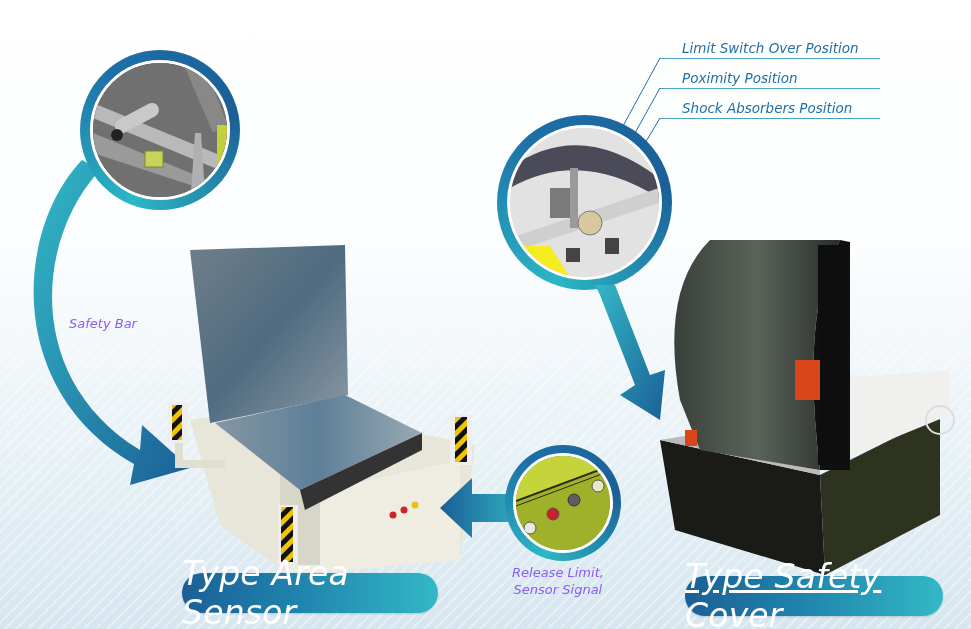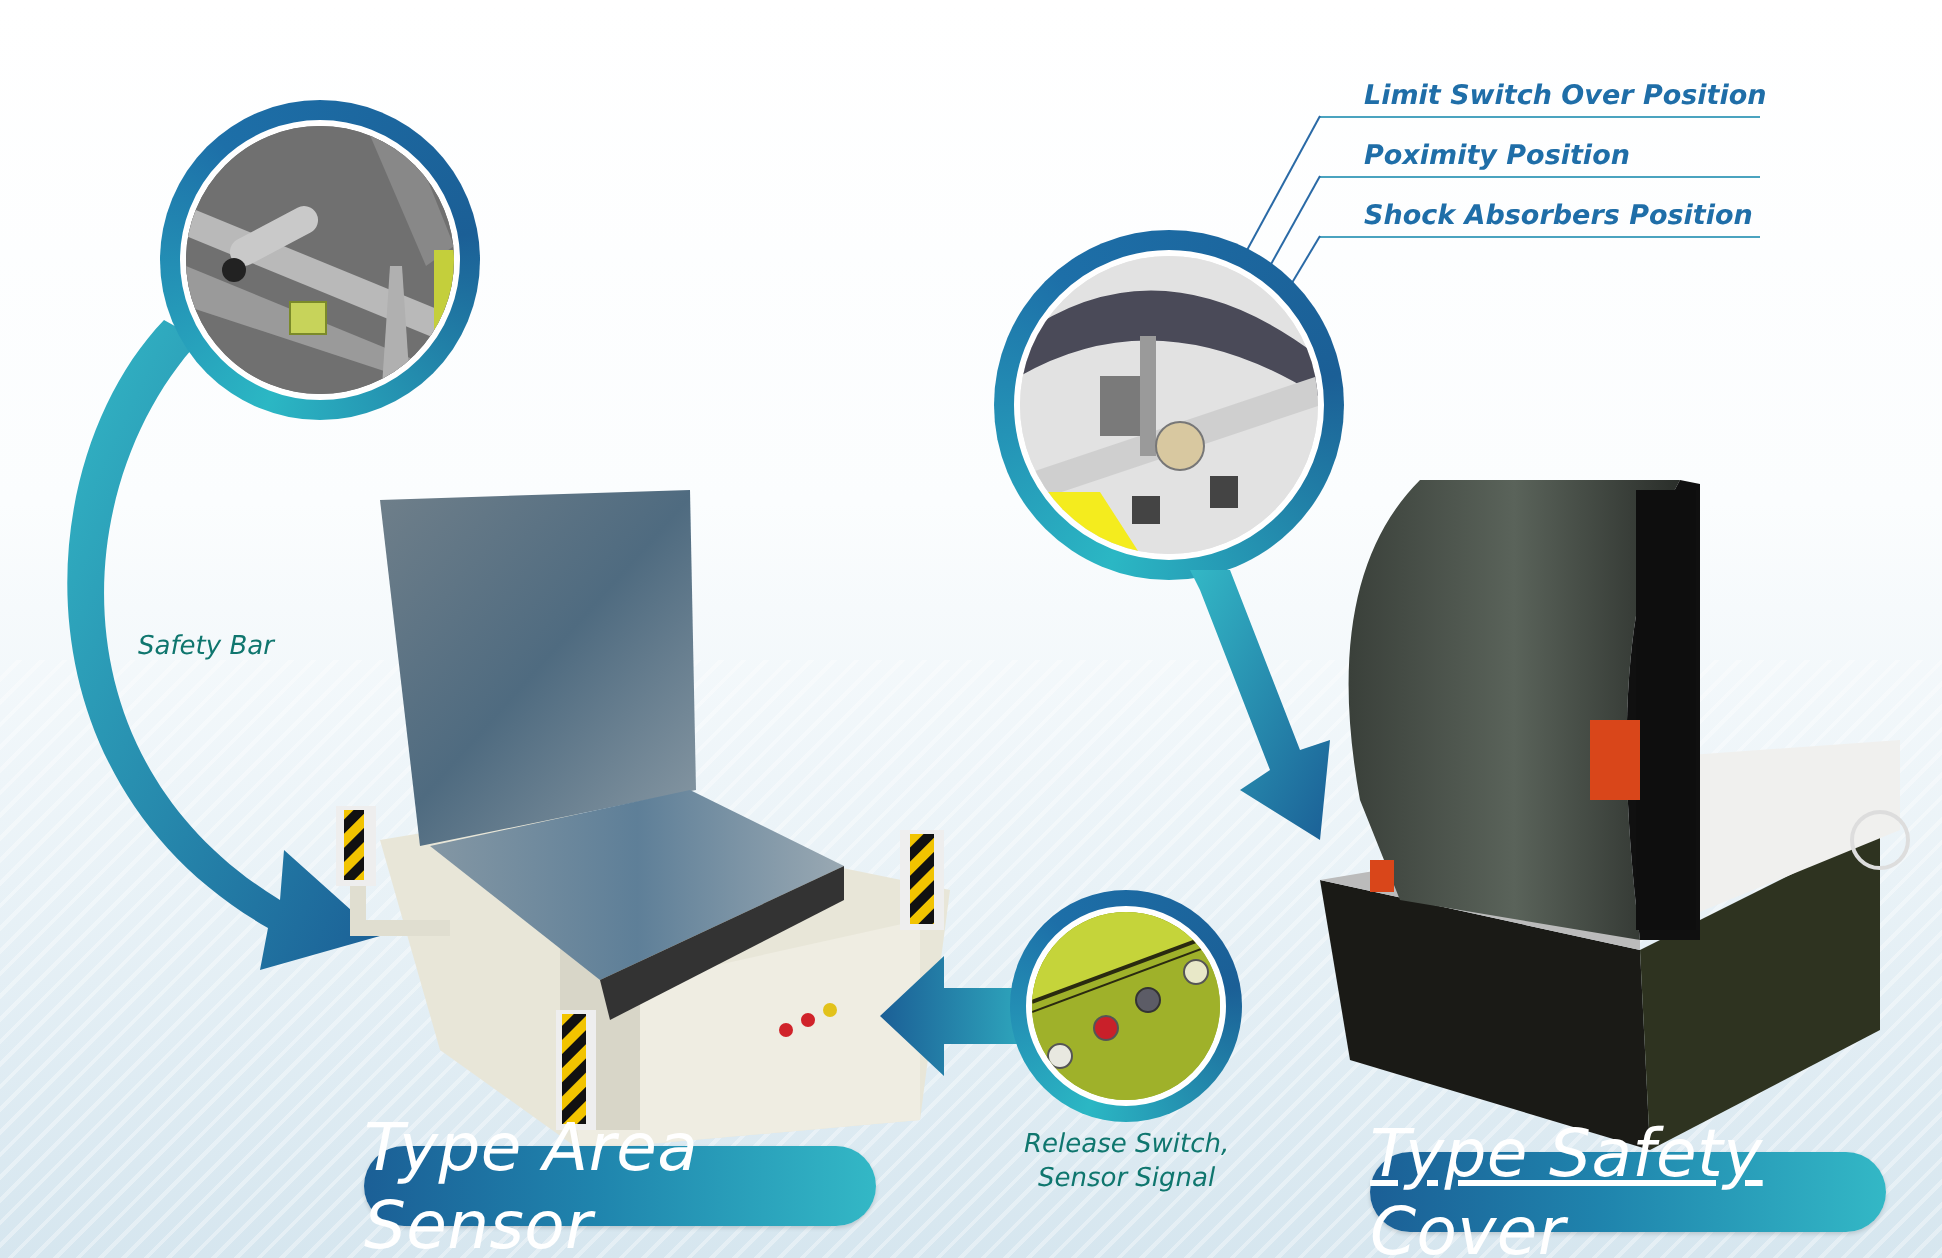--- a/index.html
+++ b/index.html
@@ -10,24 +10,24 @@
   }
   .bg-stripes {
     position: absolute; left: 0; right: 0; top: 330px; bottom: 0;
     background: repeating-linear-gradient(135deg, rgba(255,255,255,0.0) 0 6px, rgba(255,255,255,0.35) 6px 8px);
     pointer-events: none;
   }
   .abs { position: absolute; }
 
   
   .label {
-    position: absolute; color: #0f766e; font-style: italic;
+    position: absolute; color: #8b5cf6; font-style: italic;
     font-family: "DejaVu Sans", sans-serif; font-size: 13px; white-space: nowrap;
   }
-  .top-label { font-size: 13.5px; color: #1f6ea8; font-weight: bold; }
+  .top-label { font-size: 13.5px; color: #1f6ea8; }
   .rule { position: absolute; height: 1px; background: #4aa3bf; }
 
   
   .lens {
     position: absolute; border-radius: 50%;
     background: conic-gradient(from 200deg, #2bb7c4, #1d6fa8, #1b5f96, #2bb7c4);
   }
   .lens-inner {
     position: absolute; border-radius: 50%; overflow: hidden;
     border: 3px solid #ffffff;
@@ -140,21 +140,21 @@
       <line x1="0" y1="50" x2="94" y2="15" stroke="#2a2a10" stroke-width="1"></line>
       <circle cx="14" cy="72" r="6" fill="#e8e8e0" stroke="#555"></circle>
       <circle cx="37" cy="58" r="6" fill="#c9202a" stroke="#555"></circle>
       <circle cx="58" cy="44" r="6" fill="#5c5c66" stroke="#333"></circle>
       <circle cx="82" cy="30" r="6" fill="#e8e8c8" stroke="#555"></circle>
     </svg>
   </div>
 </div>
 
 <div class="label" style="left:512px;top:564px;text-align:center;line-height:17px;">
-  <div>Release Switch,</div>
+  <div>Release Limit,</div>
   <div>Sensor Signal</div>
 </div>
 
 <div class="rule" style="left:660px;top:58px;width:220px;"></div>
 <div class="rule" style="left:660px;top:88px;width:220px;"></div>
 <div class="rule" style="left:660px;top:118px;width:220px;"></div>
 <div class="label top-label" style="left:682px;top:40px;">Limit Switch Over Position</div>
 <div class="label top-label" style="left:682px;top:70px;text-align:center;">Poximity Position</div>
 <div class="label top-label" style="left:682px;top:100px;text-align:center;">Shock Absorbers Position</div>
 

